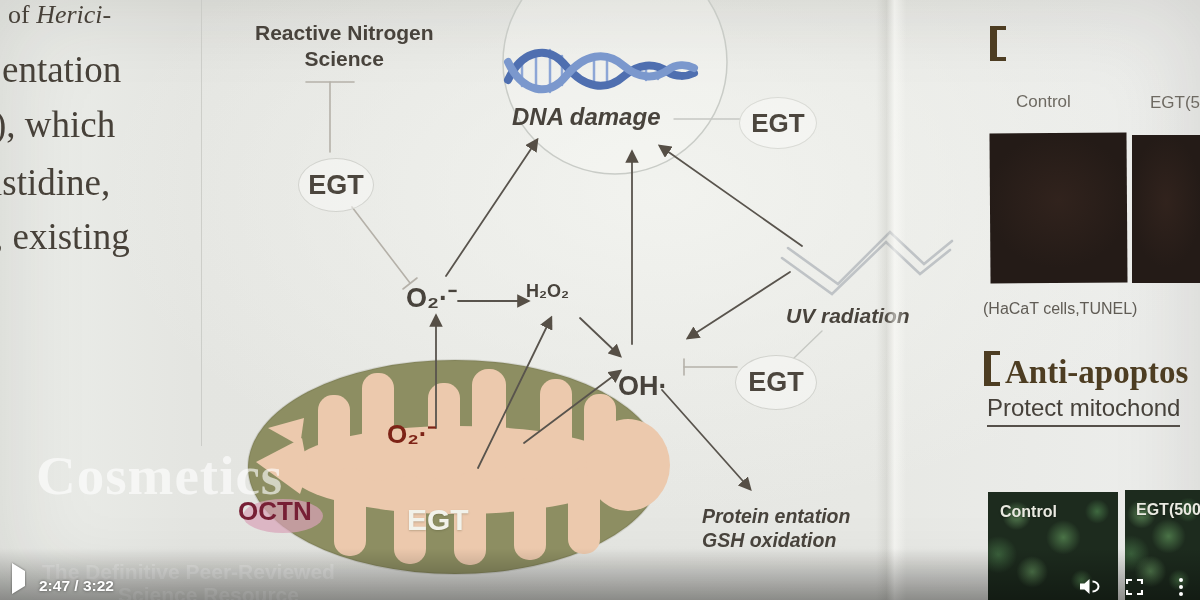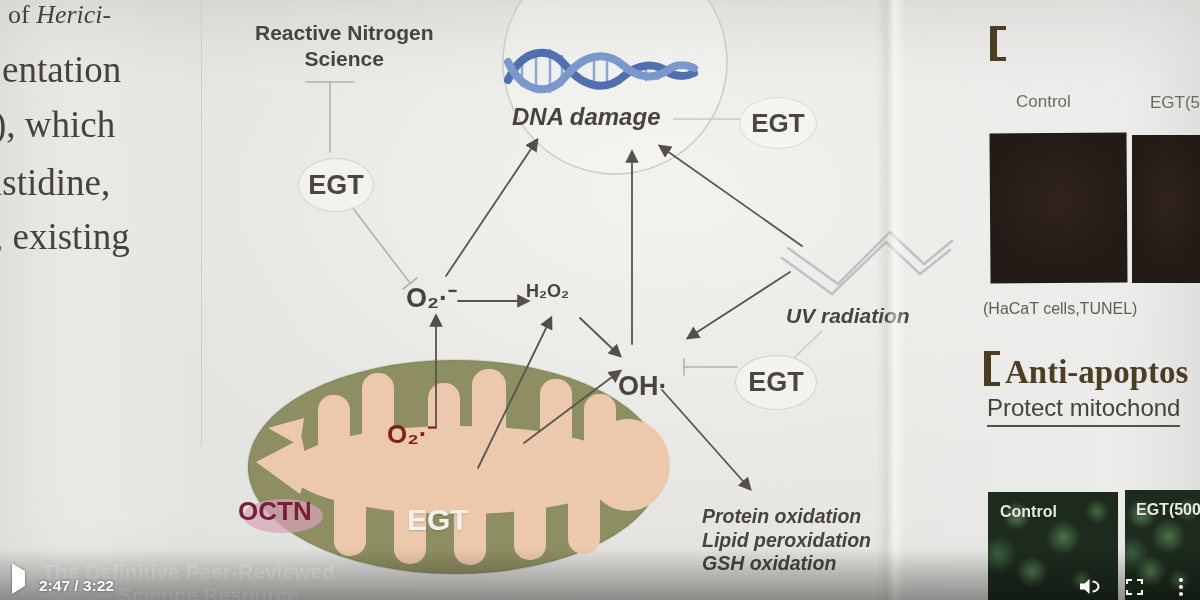--- a/index.html
+++ b/index.html
@@ -177,41 +177,41 @@
 
   <div class="abs egt-ellipse bd1" style="left:735px;top:355px;width:80px;height:53px;font-size:27px;">
       <span>EGT</span>
     </div>
 
   <div class="abs dlabel red" style="left:387px;top:415px;font-size:26px;">O₂·⁻</div>
   <div class="abs dlabel maroon" style="left:238px;top:496px;font-size:26px;">OCTN</div>
   <div class="abs dlabel mito-egt" style="left:407px;top:503px;font-size:30px;">EGT</div>
 
   <div class="abs dlabel ital" style="left:702px;top:505px;font-size:19.5px;line-height:23.5px;font-weight:bold;">
-    <div>Protein oxidation</div>
-    <div>Lipid peroxidation</div>
+    <div>Protein entation</div>
     <div>GSH oxidation</div>
   </div>
 
   <div class="abs fold" style="left:876px;top:0;"></div>
 
   <div class="abs sec-title" style="left:990px;top:26px;"><span class="bracket"></span></div>
   <div class="abs slabel" style="left:1016px;top:92px;">Control</div>
   <div class="abs slabel" style="left:1150px;top:93px;">EGT(500</div>
   <div class="abs dark-img" style="left:990px;top:133px;width:137px;height:150px;transform:rotate(-0.4deg);"></div>
   <div class="abs dark-img" style="left:1132px;top:135px;width:68px;height:148px;"></div>
   <div class="abs caption" style="left:983px;top:300px;">(HaCaT cells,TUNEL)</div>
 
   <div class="abs sec-title" style="left:984px;top:351px;"><span class="bracket"></span><span>Anti-apoptos</span></div>
   <div class="abs subtitle" style="left:987px;top:394px;">Protect mitochond</div>
   <div class="abs green-img" style="left:988px;top:492px;width:130px;height:108px;"></div>
   <div class="abs green-img" style="left:1125px;top:490px;width:75px;height:110px;"></div>
   <div class="abs img-label" style="left:1000px;top:503px;">Control</div>
   <div class="abs img-label" style="left:1136px;top:501px;">EGT(500</div>
 
+  <div class="abs wm-brand" style="left:36px;top:444px;">Cosmetics</div>
   <div class="abs wm-tag" style="left:42px;top:560px;">The Definitive Peer-Reviewed</div>
   <div class="abs wm-tag" style="left:118px;top:583px;">Science Resource</div>
 
   <div class="abs ctrl-gradient"></div>
   <button class="icon-btn abs" style="left:12px;top:579px;">
     <span class="play-tri"></span>
   </button>
   <div class="abs time" style="left:39px;top:577px;">2:47 / 3:22</div>
 
   <button class="icon-btn abs" style="left:1080px;top:578px;">

